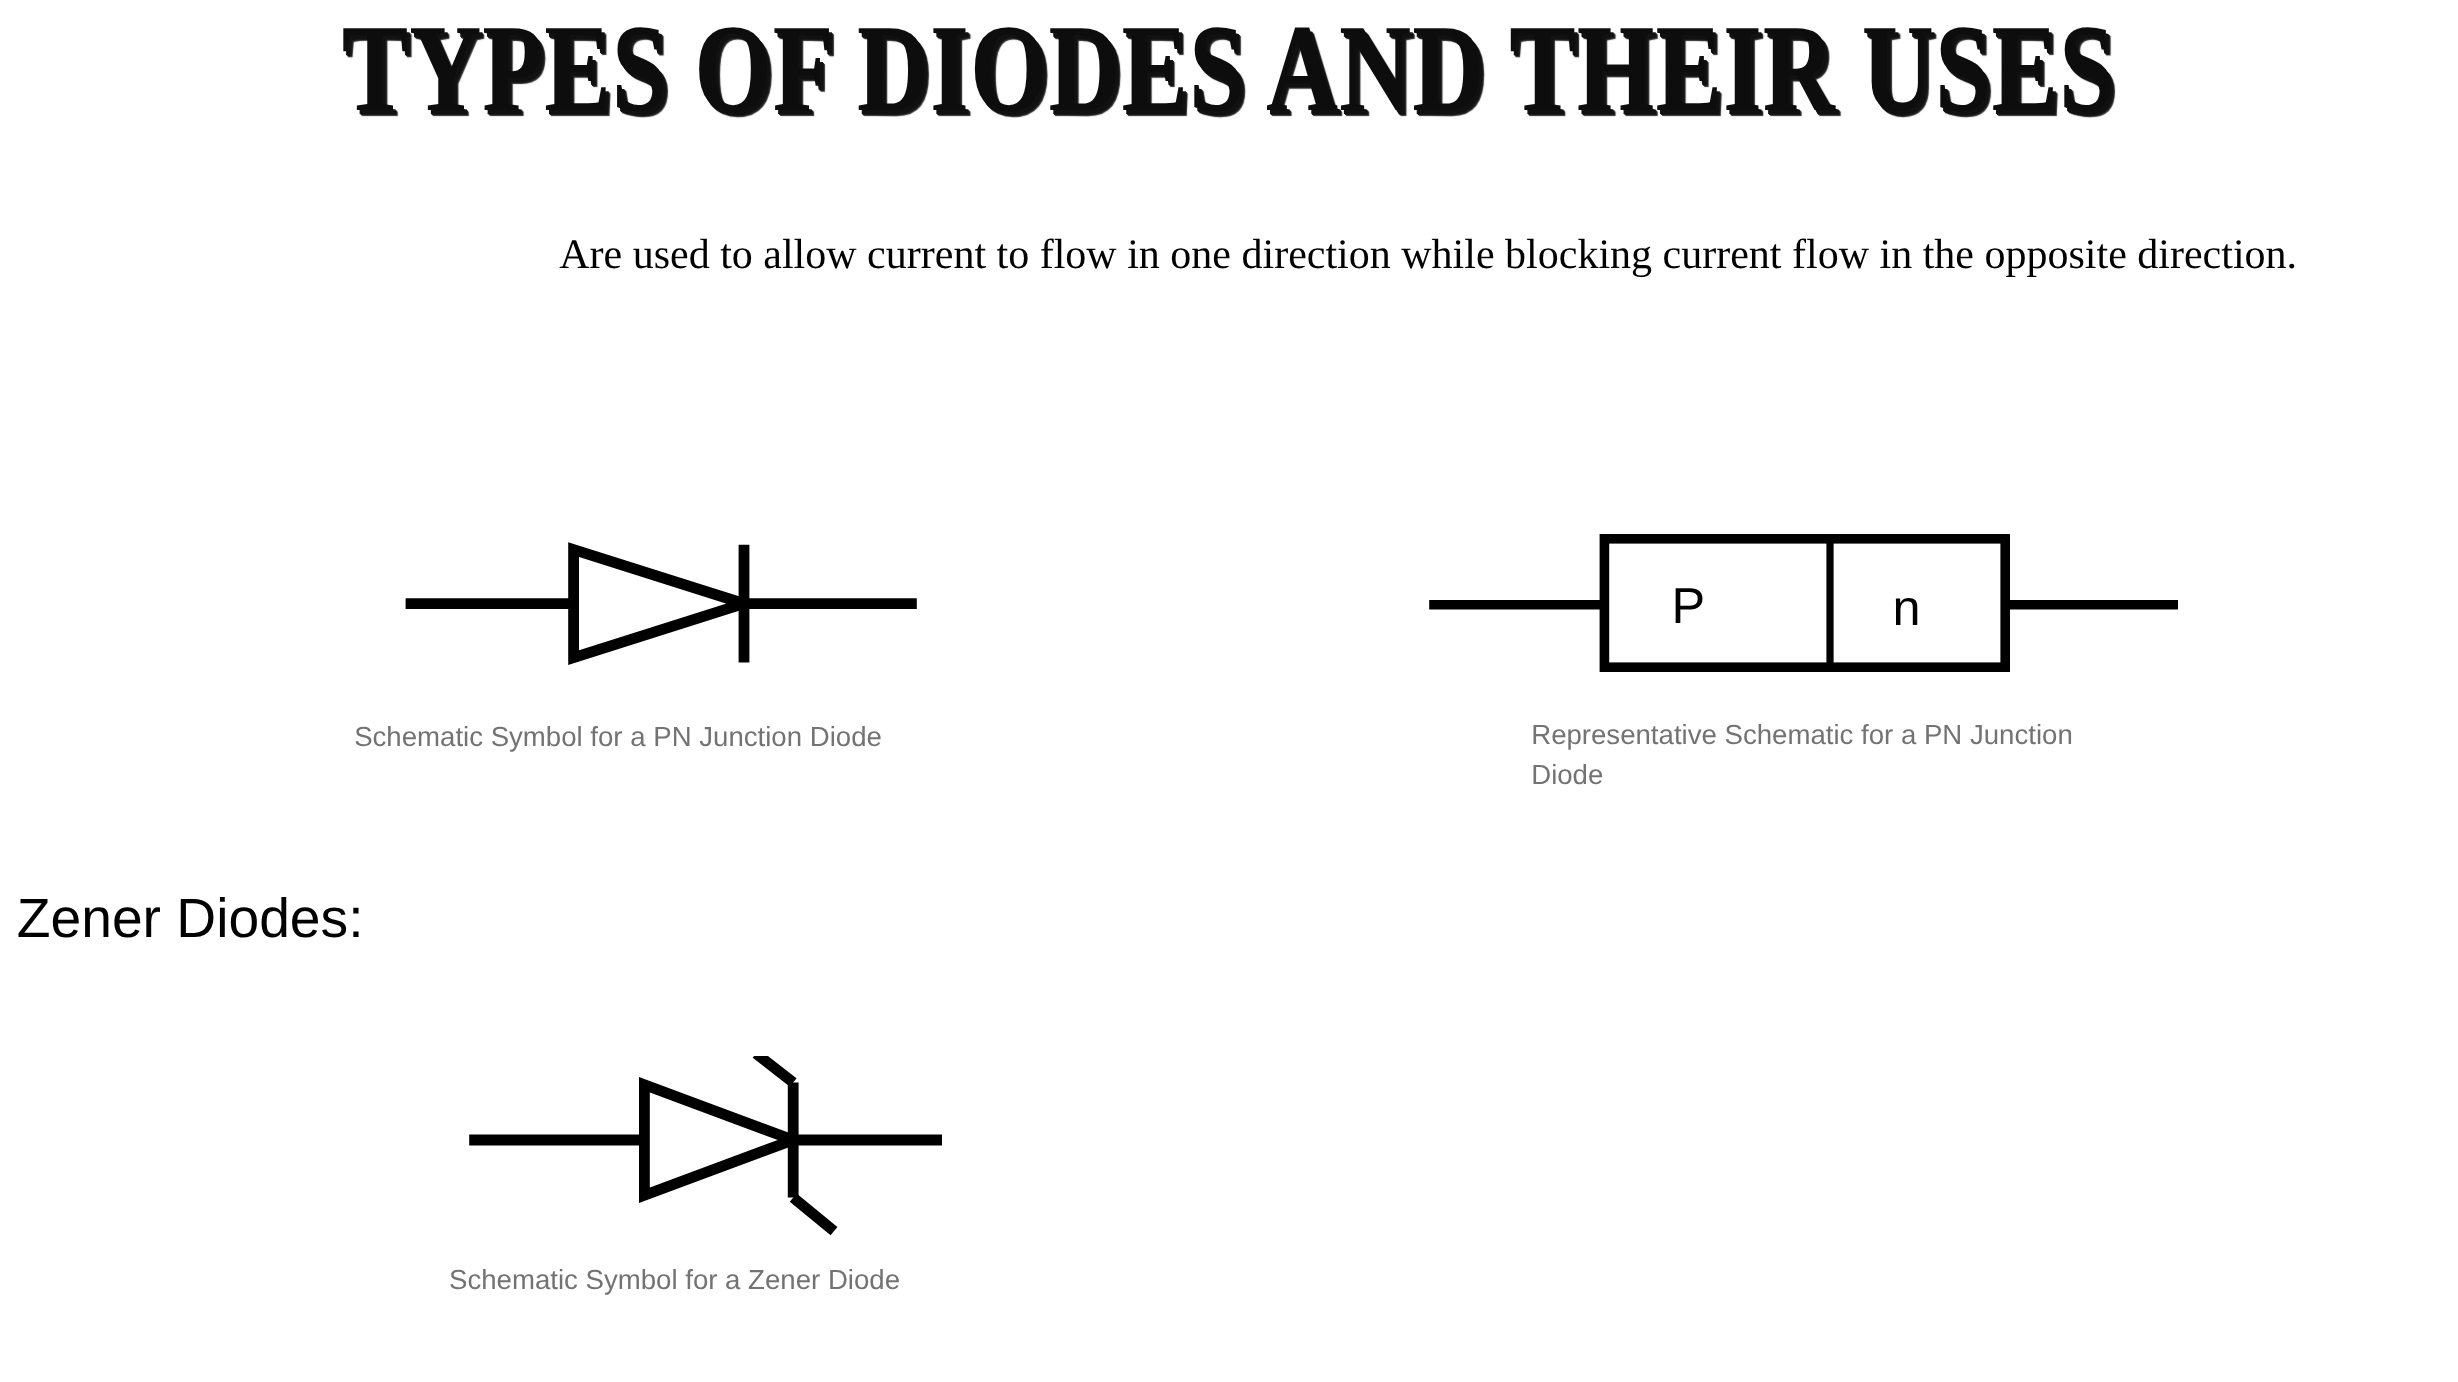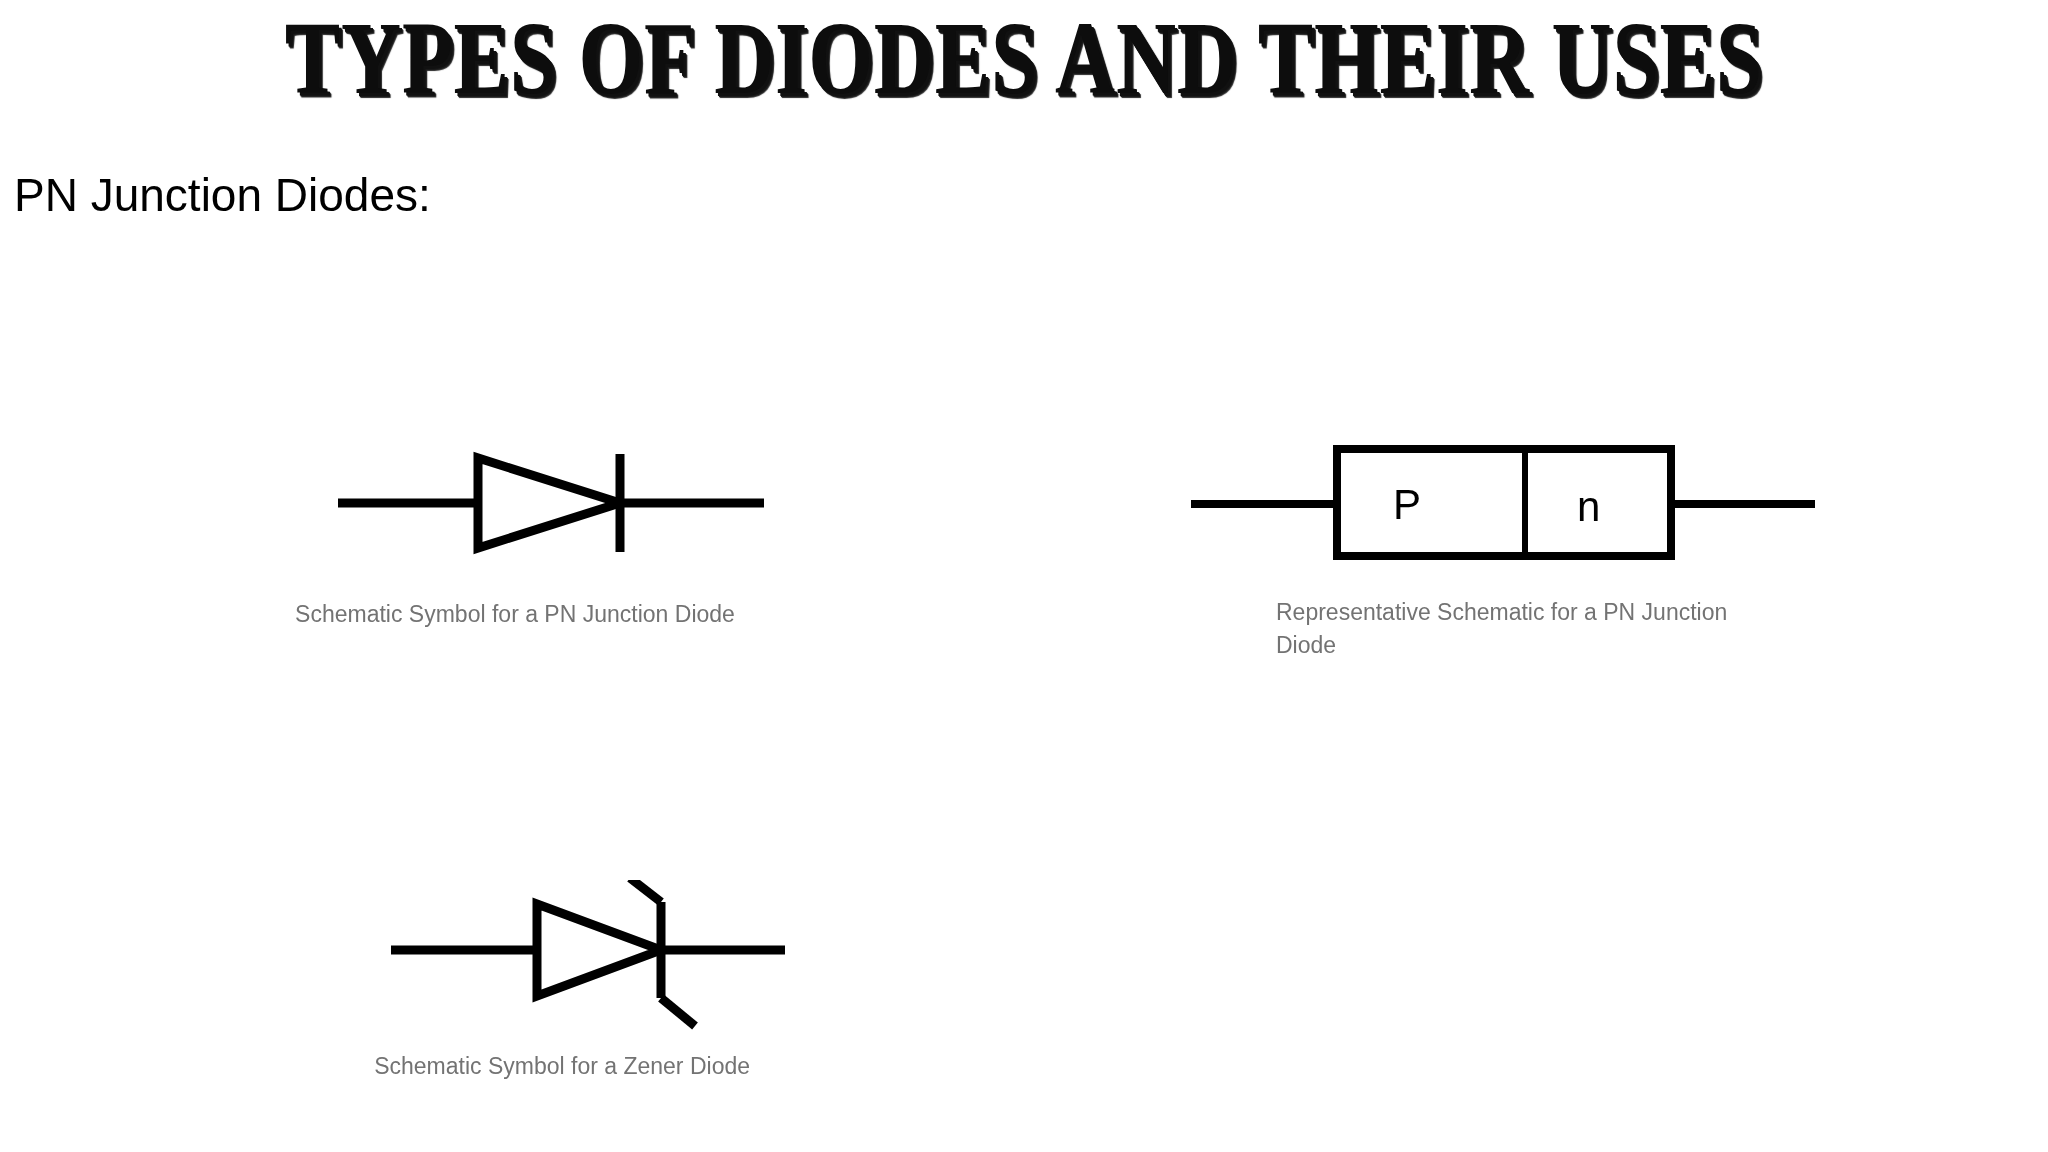--- a/index.html
+++ b/index.html
@@ -127,22 +127,22 @@
 </style>
 </head>
 <body>
 
 <div class="slide">
 
   <div class="title-wrap">
     <div class="slide-title">TYPES OF DIODES AND THEIR USES</div>
   </div>
 
-  <div class="section-heading" id="heading-pn">PN Junction Diodes:</div>
 
+  <div class="body-text" id="para-pn">Are used to allow current to flow in one direction while blocking current flow in the opposite direction.</div>
 
   <div class="figure" id="fig-pn-symbol">
     <svg width="460" height="130" viewBox="0 0 460 130">
 
       <line x1="8" y1="63" x2="148" y2="63" stroke="#000" stroke-width="9"></line>
 
       <polygon points="148,18 148,108 290,63" fill="none" stroke="#000" stroke-width="9" stroke-linejoin="miter"></polygon>
 
       <line x1="290" y1="14" x2="290" y2="112" stroke="#000" stroke-width="9"></line>
 
@@ -163,20 +163,21 @@
 
       <line x1="486" y1="74" x2="630" y2="74" stroke="#000" stroke-width="8"></line>
 
       <text class="label-pn" x="208" y="89">P</text>
       <text class="label-pn" x="392" y="91">n</text>
     </svg>
   </div>
 
   <div class="caption" id="caption-pn-structure">Representative Schematic for a PN Junction Diode</div>
 
+  <div class="section-heading" id="heading-zener">Zener Diodes:</div>
 
 
   <div class="figure" id="fig-zener-symbol">
     <svg width="420" height="160" viewBox="0 0 420 160">
 
       <line x1="6" y1="70" x2="152" y2="70" stroke="#000" stroke-width="9"></line>
 
       <polygon points="152,24 152,116 276,70" fill="none" stroke="#000" stroke-width="9" stroke-linejoin="miter"></polygon>
 
       <path d="M 276 22 L 276 118" fill="none" stroke="#000" stroke-width="9"></path>

